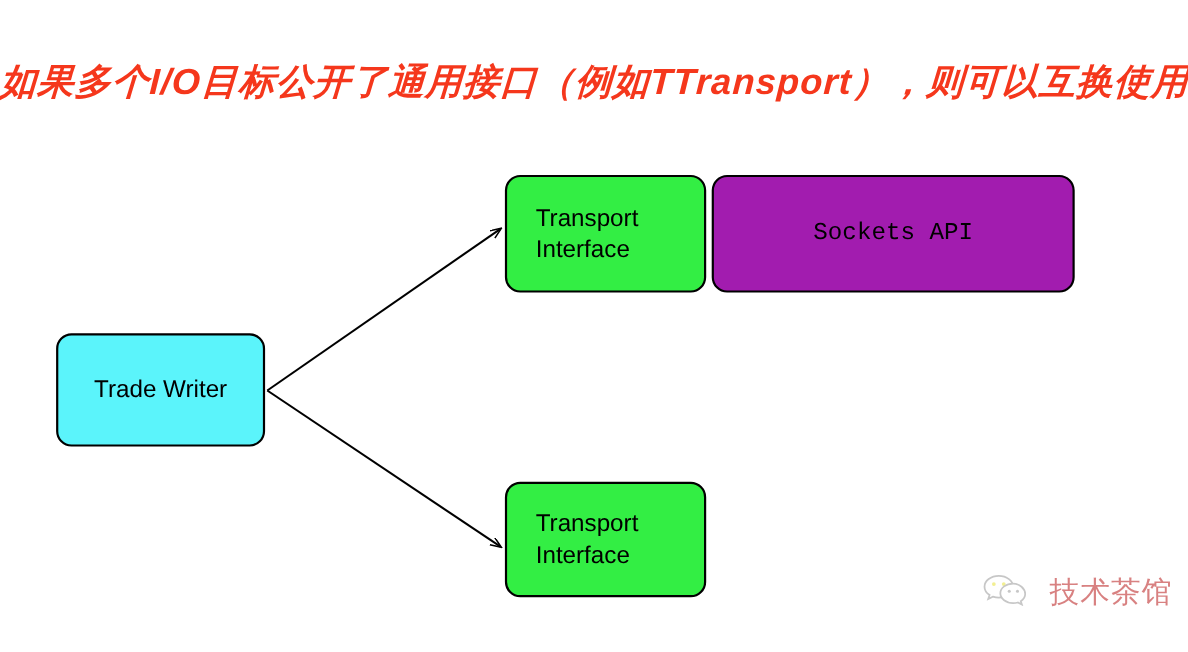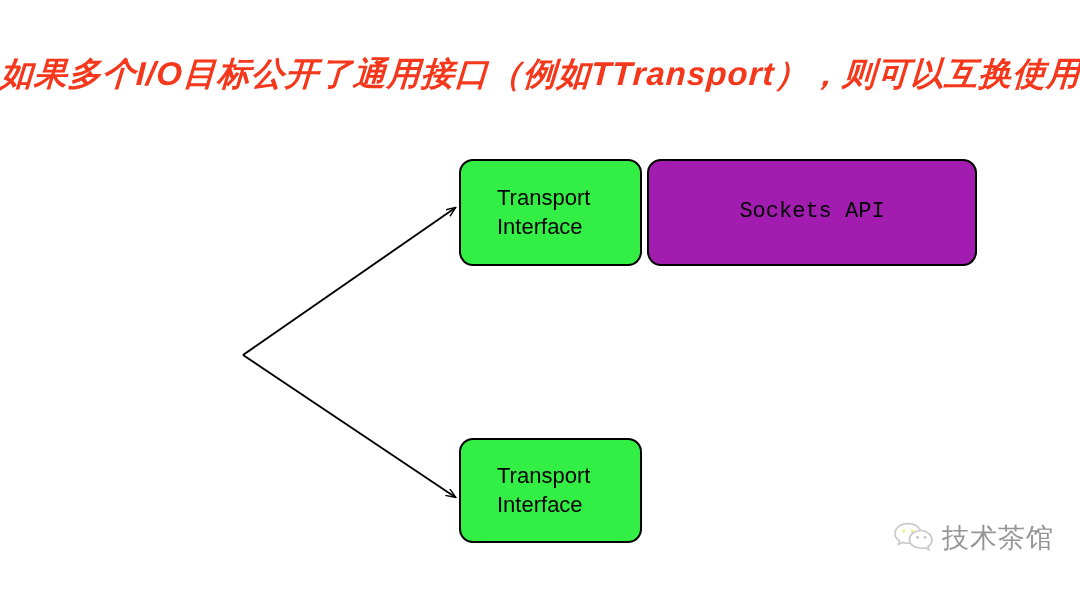--- a/index.html
+++ b/index.html
@@ -59,21 +59,21 @@
     height: 103px;
     background: #5BF4FB;
   }
 
   
   .transport-box {
     width: 183px;
     background: #33EE44;
     z-index: 3;
     justify-content: flex-start;
-    padding-left: 36px;
+    padding-left: 26px;
     text-align: left;
   }
   #transport-top {
     left: 459px;
     top: 159px;
     height: 107px;
   }
   #transport-bottom {
     left: 459px;
     top: 438px;
@@ -122,42 +122,46 @@
     top: 520px;
     display: flex;
     align-items: center;
     gap: 7px;
     opacity: 0.55;
     z-index: 5;
   }
   #watermark-text {
     font-family: "Liberation Serif", serif;
     font-size: 27px;
-    color: #404040;
+    color: #b91c1c;
     letter-spacing: 1px;
     white-space: nowrap;
+    margin-left: 12px;
   }
 </style>
 </head>
 <body>
 
 <div id="canvas">
 
   <div id="title">如果多个I/O目标公开了通用接口（例如TTransport），则可以互换使用</div>
 
   <svg id="arrows" viewBox="0 0 1080 593" xmlns="http://www.w3.org/2000/svg">
     <defs>
       <marker id="ah" markerWidth="11" markerHeight="11" refX="9" refY="4" orient="auto" markerUnits="userSpaceOnUse">
         <path d="M0,0 L10,4 L0,8" fill="none" stroke="#000000" stroke-width="1.4"></path>
       </marker>
     </defs>
     <line x1="243" y1="355" x2="455" y2="208" stroke="#000000" stroke-width="1.9" marker-end="url(#ah)"></line>
     <line x1="243" y1="355" x2="455" y2="497" stroke="#000000" stroke-width="1.9" marker-end="url(#ah)"></line>
   </svg>
 
+  <div class="node" id="trade-writer">
+    <span class="node-label">Trade Writer</span>
+  </div>
 
   <div class="node transport-box" id="transport-top">
     <span class="node-label">Transport
 Interface</span>
   </div>
   <div class="node api-box" id="api-top">
     <span class="node-label">Sockets API</span>
   </div>
 
   <div class="node transport-box" id="transport-bottom">

